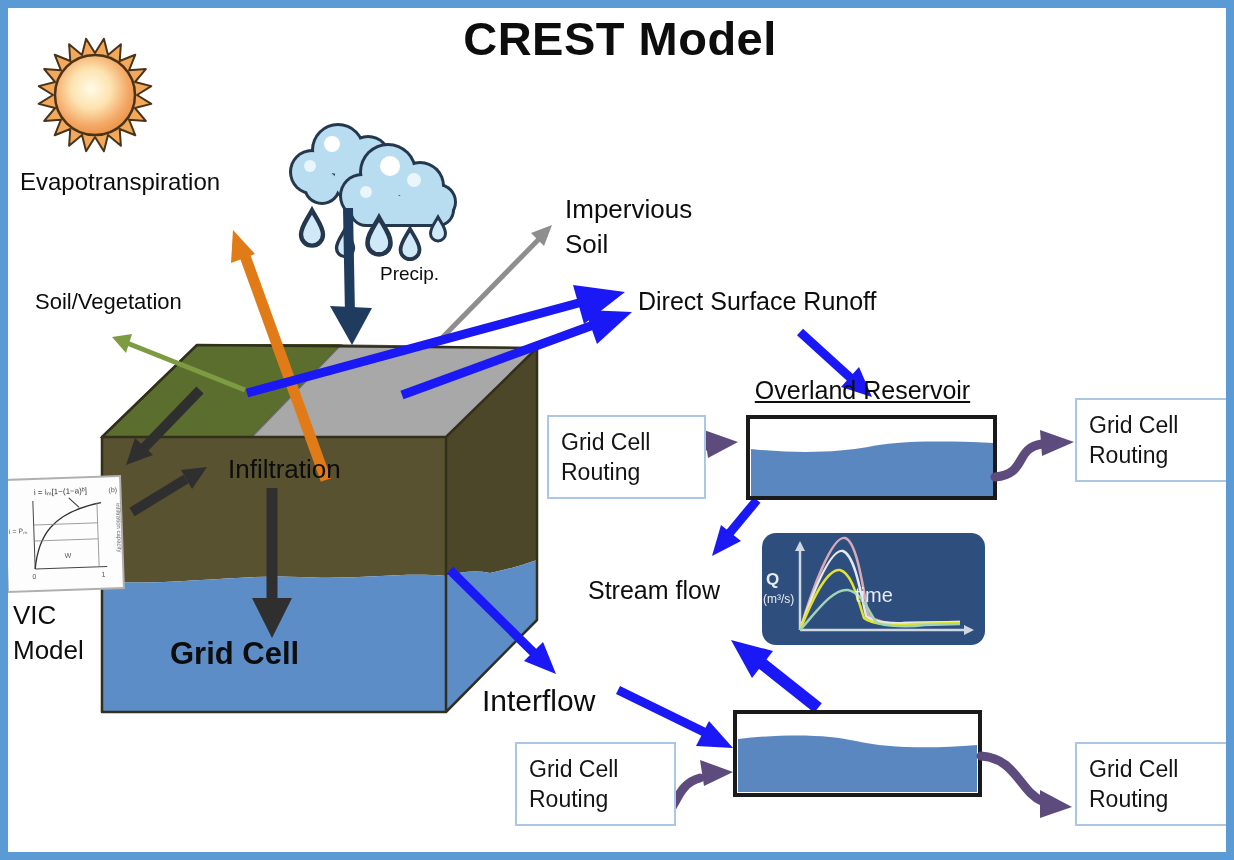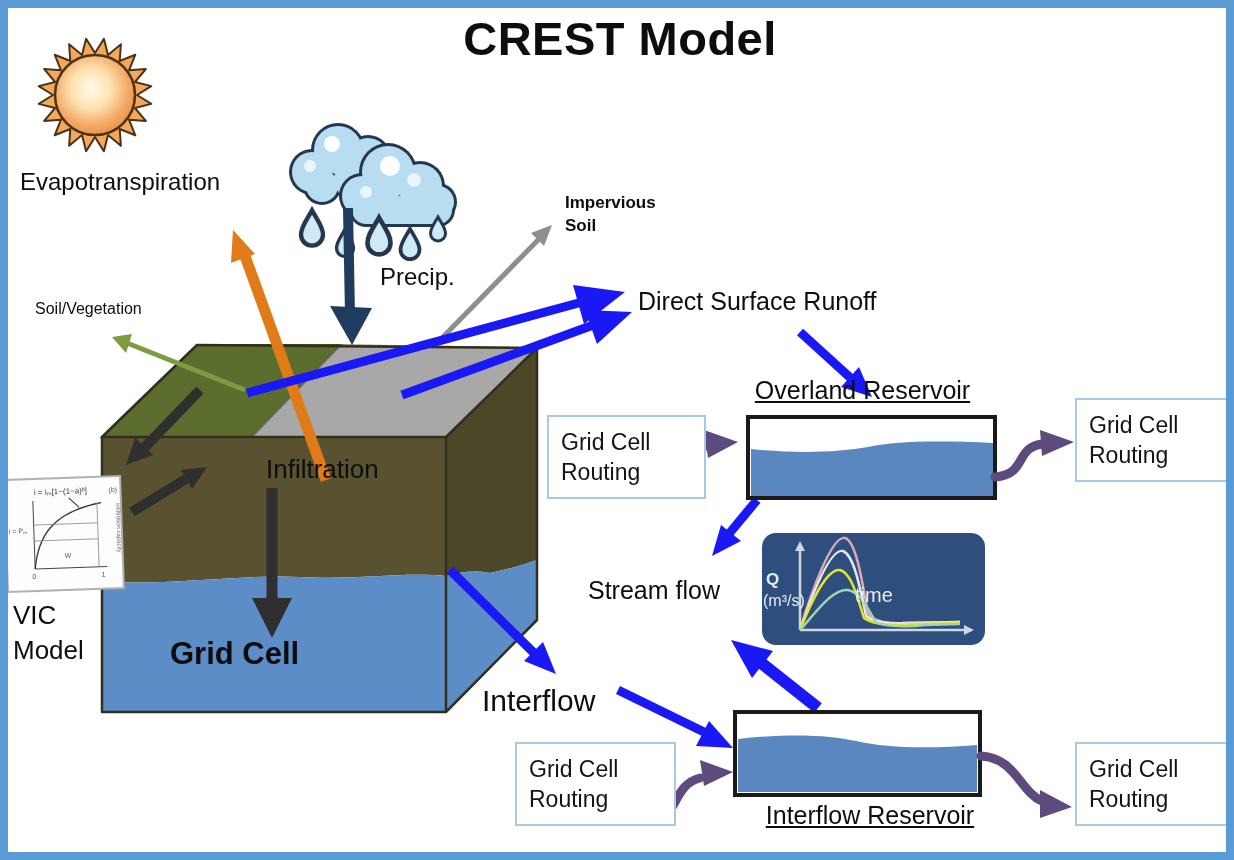--- a/index.html
+++ b/index.html
@@ -219,63 +219,62 @@
     <g stroke="#5e4b7d" fill="#5e4b7d">
       <path d="M981,756 C1016,758 1020,792 1042,801" fill="none" stroke-width="9" stroke-linecap="round"></path>
       <polygon points="1072,807 1040,790 1040,818" stroke="none"></polygon>
     </g>
   </svg>
 
   <div class="lbl" style="left:20px;top:168px;font-size:24px;">Evapotranspiration</div>
 
   <div class="lbl title" style="left:370px;top:12px;width:500px;">CREST Model</div>
 
-  <div class="lbl" style="left:380px;top:263px;font-size:24px;">Precip.</div>
-
-  <div class="lbl" style="left:565px;top:192px;font-size:17px;line-height:1.35;font-weight:bold;">
+  <div class="lbl" style="left:380px;top:263px;font-size:19px;">Precip.</div>
+
+  <div class="lbl" style="left:565px;top:192px;font-size:26px;line-height:1.35;">
     <span>Impervious</span><br>
     <span>Soil</span>
   </div>
 
-  <div class="lbl" style="left:35px;top:300px;font-size:16px;">Soil/Vegetation</div>
+  <div class="lbl" style="left:35px;top:289px;font-size:22px;">Soil/Vegetation</div>
 
   <div class="lbl" style="left:638px;top:287px;font-size:25px;">Direct Surface Runoff</div>
 
-  <div class="lbl" style="left:228px;top:455px;font-size:26px;margin-left:38px;">Infiltration</div>
+  <div class="lbl" style="left:228px;top:455px;font-size:26px;">Infiltration</div>
 
   <div class="lbl bold" style="left:170px;top:636px;font-size:31px;">Grid Cell</div>
 
   <div class="lbl" style="left:13px;top:598px;font-size:26px;line-height:1.35;">
     <span>VIC</span><br>
     <span>Model</span>
   </div>
 
   <div class="lbl res-title" style="left:730px;top:376px;width:265px;">Overland Reservoir</div>
 
   <div class="lbl" style="left:588px;top:576px;font-size:25px;">Stream flow</div>
 
   <div class="lbl" style="left:482px;top:684px;font-size:30px;">Interflow</div>
 
-  <div class="lbl res-title" style="left:725px;top:801px;width:290px;">Interflow Reservoir</div>
 
   <div class="routing-box" style="left:547px;top:415px;width:143px;height:80px;">
     <span>Grid Cell</span>
     <span>Routing</span>
   </div>
   <div class="routing-box" style="left:1075px;top:398px;width:145px;height:80px;">
     <span>Grid Cell</span>
     <span>Routing</span>
   </div>
   <div class="routing-box" style="left:515px;top:742px;width:145px;height:80px;">
     <span>Grid Cell</span>
     <span>Routing</span>
   </div>
   <div class="routing-box" style="left:1075px;top:742px;width:147px;height:80px;">
     <span>Grid Cell</span>
     <span>Routing</span>
   </div>
 
   <div class="hydro-lbl" style="left:766px;top:570px;font-size:17px;font-weight:bold;">Q</div>
-  <div class="hydro-lbl" style="left:763px;top:592px;font-size:16px;">(m³/s)</div>
+  <div class="hydro-lbl" style="left:763px;top:592px;font-size:12px;">(m³/s)</div>
   <div class="hydro-lbl" style="left:855px;top:584px;font-size:20px;">time</div>
 
   <div class="frame"></div>
 </div>
 
 </body></html>

